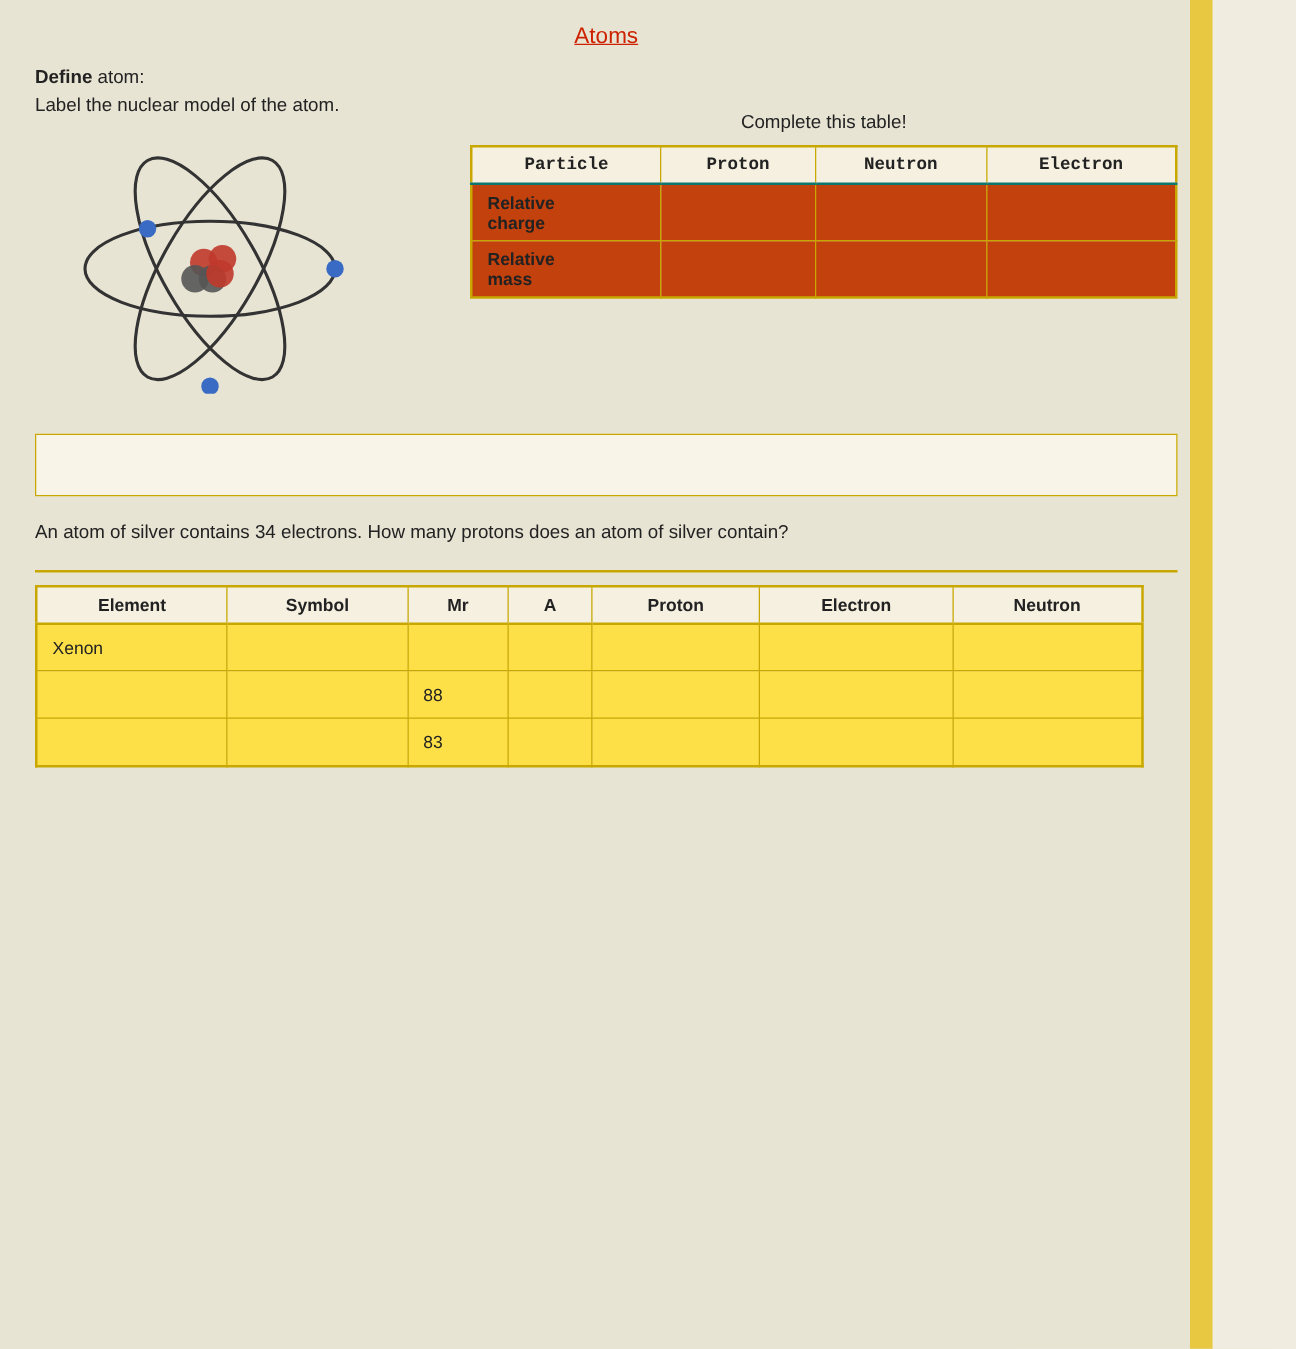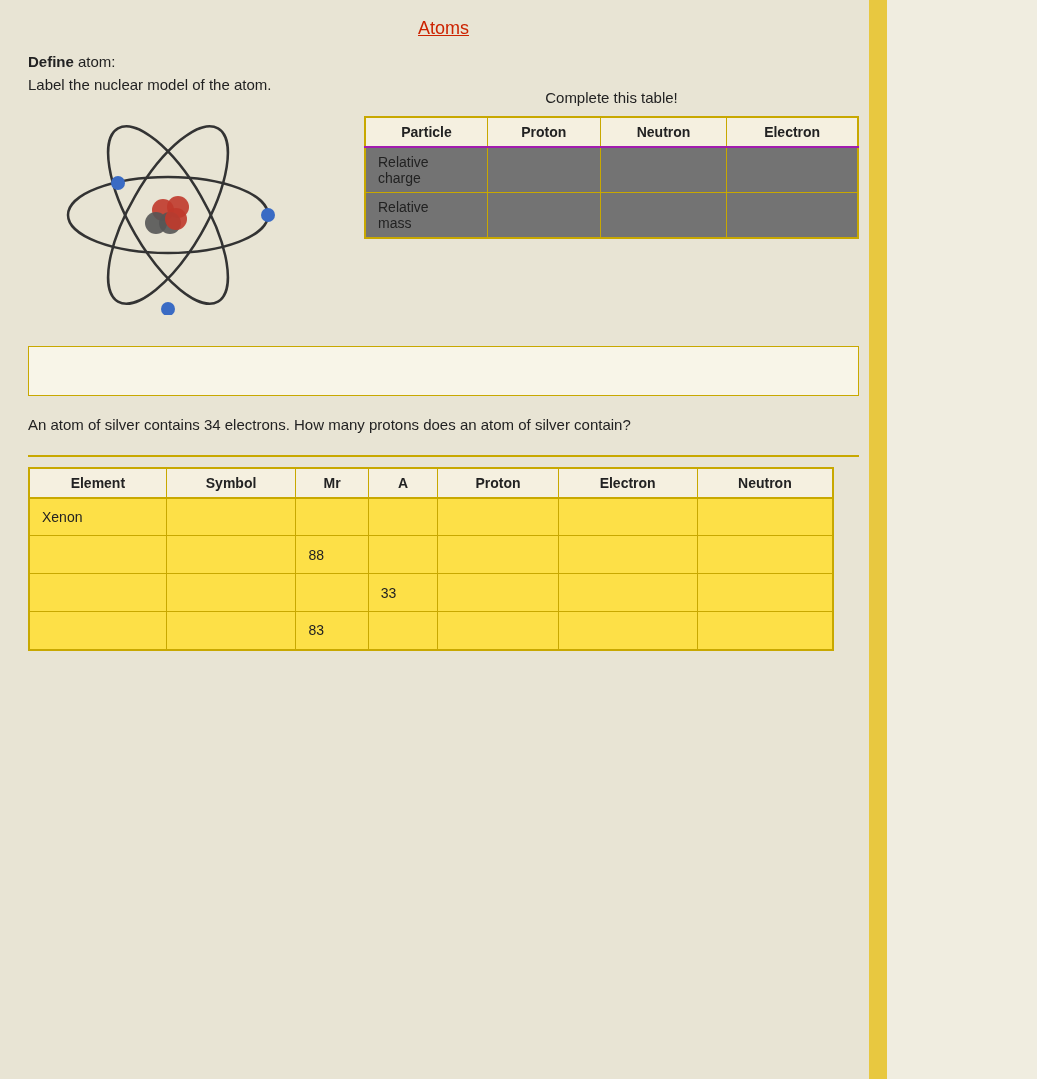--- a/index.html
+++ b/index.html
@@ -8,21 +8,21 @@
       background: #f0ede0;
       font-family: Arial, sans-serif;
       font-size: 15px;
       color: #222;
       min-height: 1079px;
       width: 1037px;
     }
 
     .page {
       background: #e8e4d4;
-      width: 887px;
+      width: 970px;
       min-height: 1079px;
       padding: 18px 28px 28px 28px;
       position: relative;
     }
 
     
     .page::after {
       content: '';
       position: absolute;
       right: 0; top: 0; bottom: 0;
@@ -46,21 +46,21 @@
 
     .define-row span.bold {
       font-weight: bold;
     }
 
     .top-section {
       display: flex;
       flex-direction: row;
       align-items: flex-start;
       margin-bottom: 18px;
-      gap: 16px;
+      gap: 28px;
     }
 
     .left-col {
       flex: 0 0 320px;
     }
 
     .label-text {
       font-size: 15px;
       margin-bottom: 12px;
     }
@@ -93,26 +93,28 @@
 
     .particle-table th, .particle-table td {
       border: 1px solid #c8a800;
       padding: 6px 12px;
       font-size: 14px;
     }
 
     .particle-table th {
       background: #f5f0e0;
       font-weight: bold;
-      border-bottom: 2px solid #a21caf;
+      border-bottom: 2px solid #0f766e;
+      font-family: Liberation Mono, monospace;
     }
 
     .particle-table td {
-      background: #737373;
+      background: #c2410c;
       height: 36px;
+      font-weight: bold;
     }
 
     .particle-table tr:last-child {
       border-bottom: 2px solid #c8a800;
     }
 
     .uncharged-text {
       font-size: 15px;
       margin: 14px 0 14px 0;
     }
@@ -264,29 +266,20 @@
         <td></td>
         <td>88</td>
         <td></td>
         <td></td>
         <td></td>
         <td></td>
       </tr>
       <tr>
         <td></td>
         <td></td>
-        <td></td>
-        <td>33</td>
-        <td></td>
-        <td></td>
-        <td></td>
-      </tr>
-      <tr>
-        <td></td>
-        <td></td>
         <td>83</td>
         <td></td>
         <td></td>
         <td></td>
         <td></td>
       </tr>
     </tbody>
   </table>
 
 </div>

